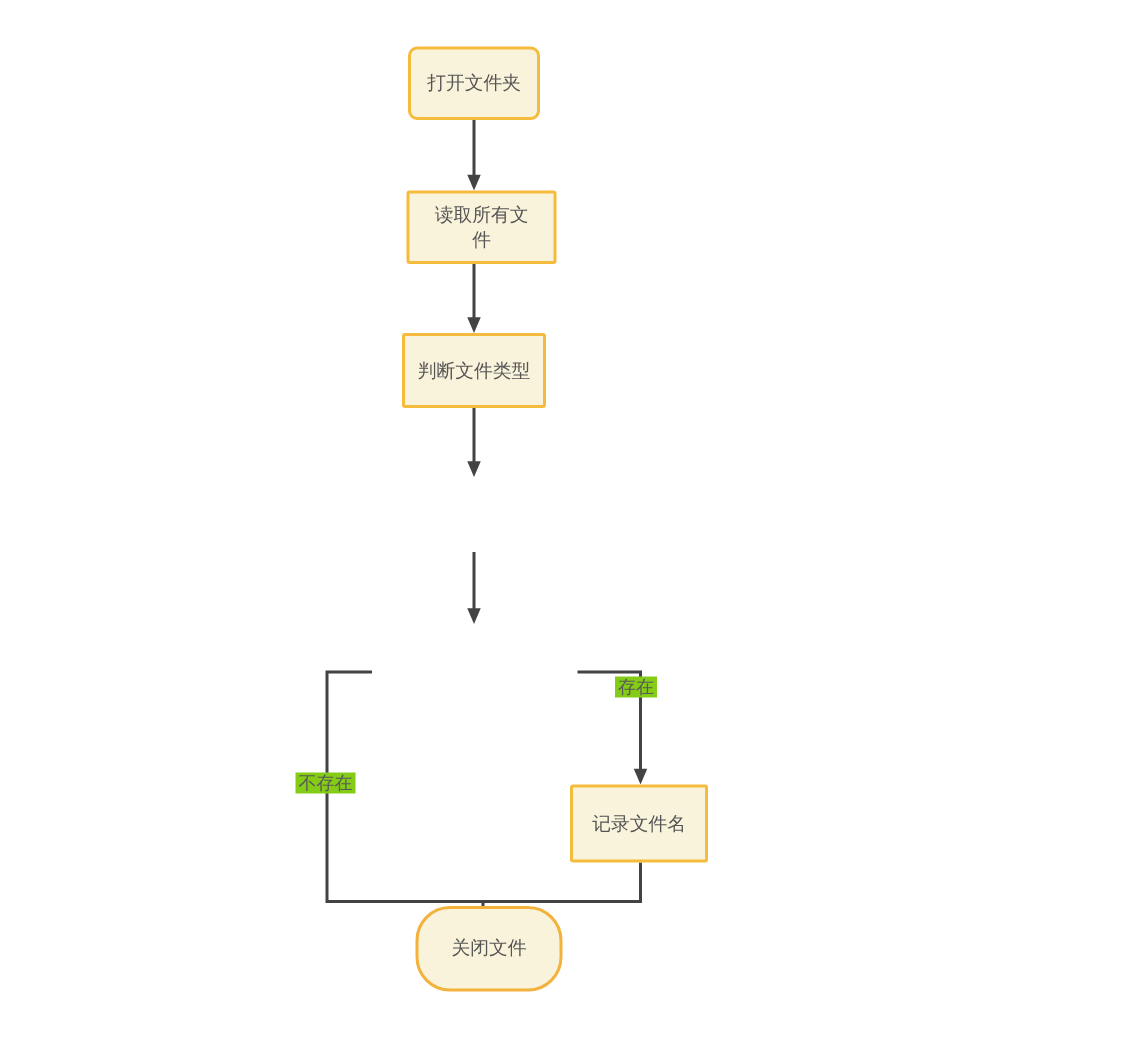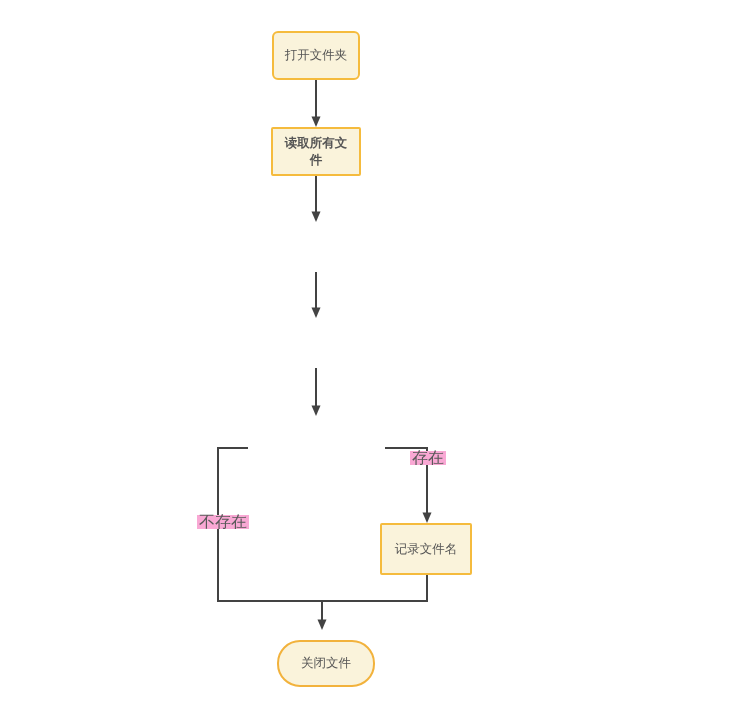--- a/index.html
+++ b/index.html
@@ -59,23 +59,23 @@
     position: relative;
     z-index: 3;
     word-break: break-all;
   }
   .wrap-narrow {
     max-width: 5.3em;
   }
   .edge-label {
     position: absolute;
     z-index: 4;
-    font-size: 16px;
+    font-size: 12px;
     color: #595959;
-    background: #f9a8d4;
+    background: #84cc16;
     padding: 0 2px;
     line-height: 14px;
     white-space: nowrap;
   }
 </style>
 </head>
 <body>
 
 <div id="canvas">
 
@@ -96,32 +96,35 @@
       <polygon points="311.5,405.5 320.5,405.5 316,416"></polygon>
       <polygon points="422.5,512.5 431.5,512.5 427,523"></polygon>
       <polygon points="317.5,619.5 326.5,619.5 322,630"></polygon>
     </g>
   </svg>
 
   <div class="node process rounded" style="left:272px; top:31px; width:88px; height:49px;">
     <span class="node-label">打开文件夹</span>
   </div>
 
-  <div class="node process" style="left:271px; top:127px; width:90px; height:49px;font-weight:bold;">
+  <div class="node process" style="left:271px; top:127px; width:100px; height:49px;">
     <span class="node-label wrap-narrow">读取所有文件</span>
   </div>
 
+  <div class="node process" style="left:268px; top:222px; width:96px; height:50px;">
+    <span class="node-label">判断文件类型</span>
+  </div>
 
 
 
   <div class="node process" style="left:380px; top:523px; width:92px; height:52px;justify-content:center;">
     <span class="node-label">记录文件名</span>
   </div>
 
-  <div class="node terminator" style="left:277px; top:640px; width:98px; height:47px;align-items:center;">
+  <div class="node terminator" style="left:277px; top:604px; width:98px; height:57px;align-items:center;">
     <span class="node-label">关闭文件</span>
   </div>
 
   <span class="edge-label" style="left:410px; top:451px;">存在</span>
 
   <span class="edge-label" style="left:197px; top:504px;margin-top:11px;">不存在</span>
 
 </div>
 
 </body></html>

